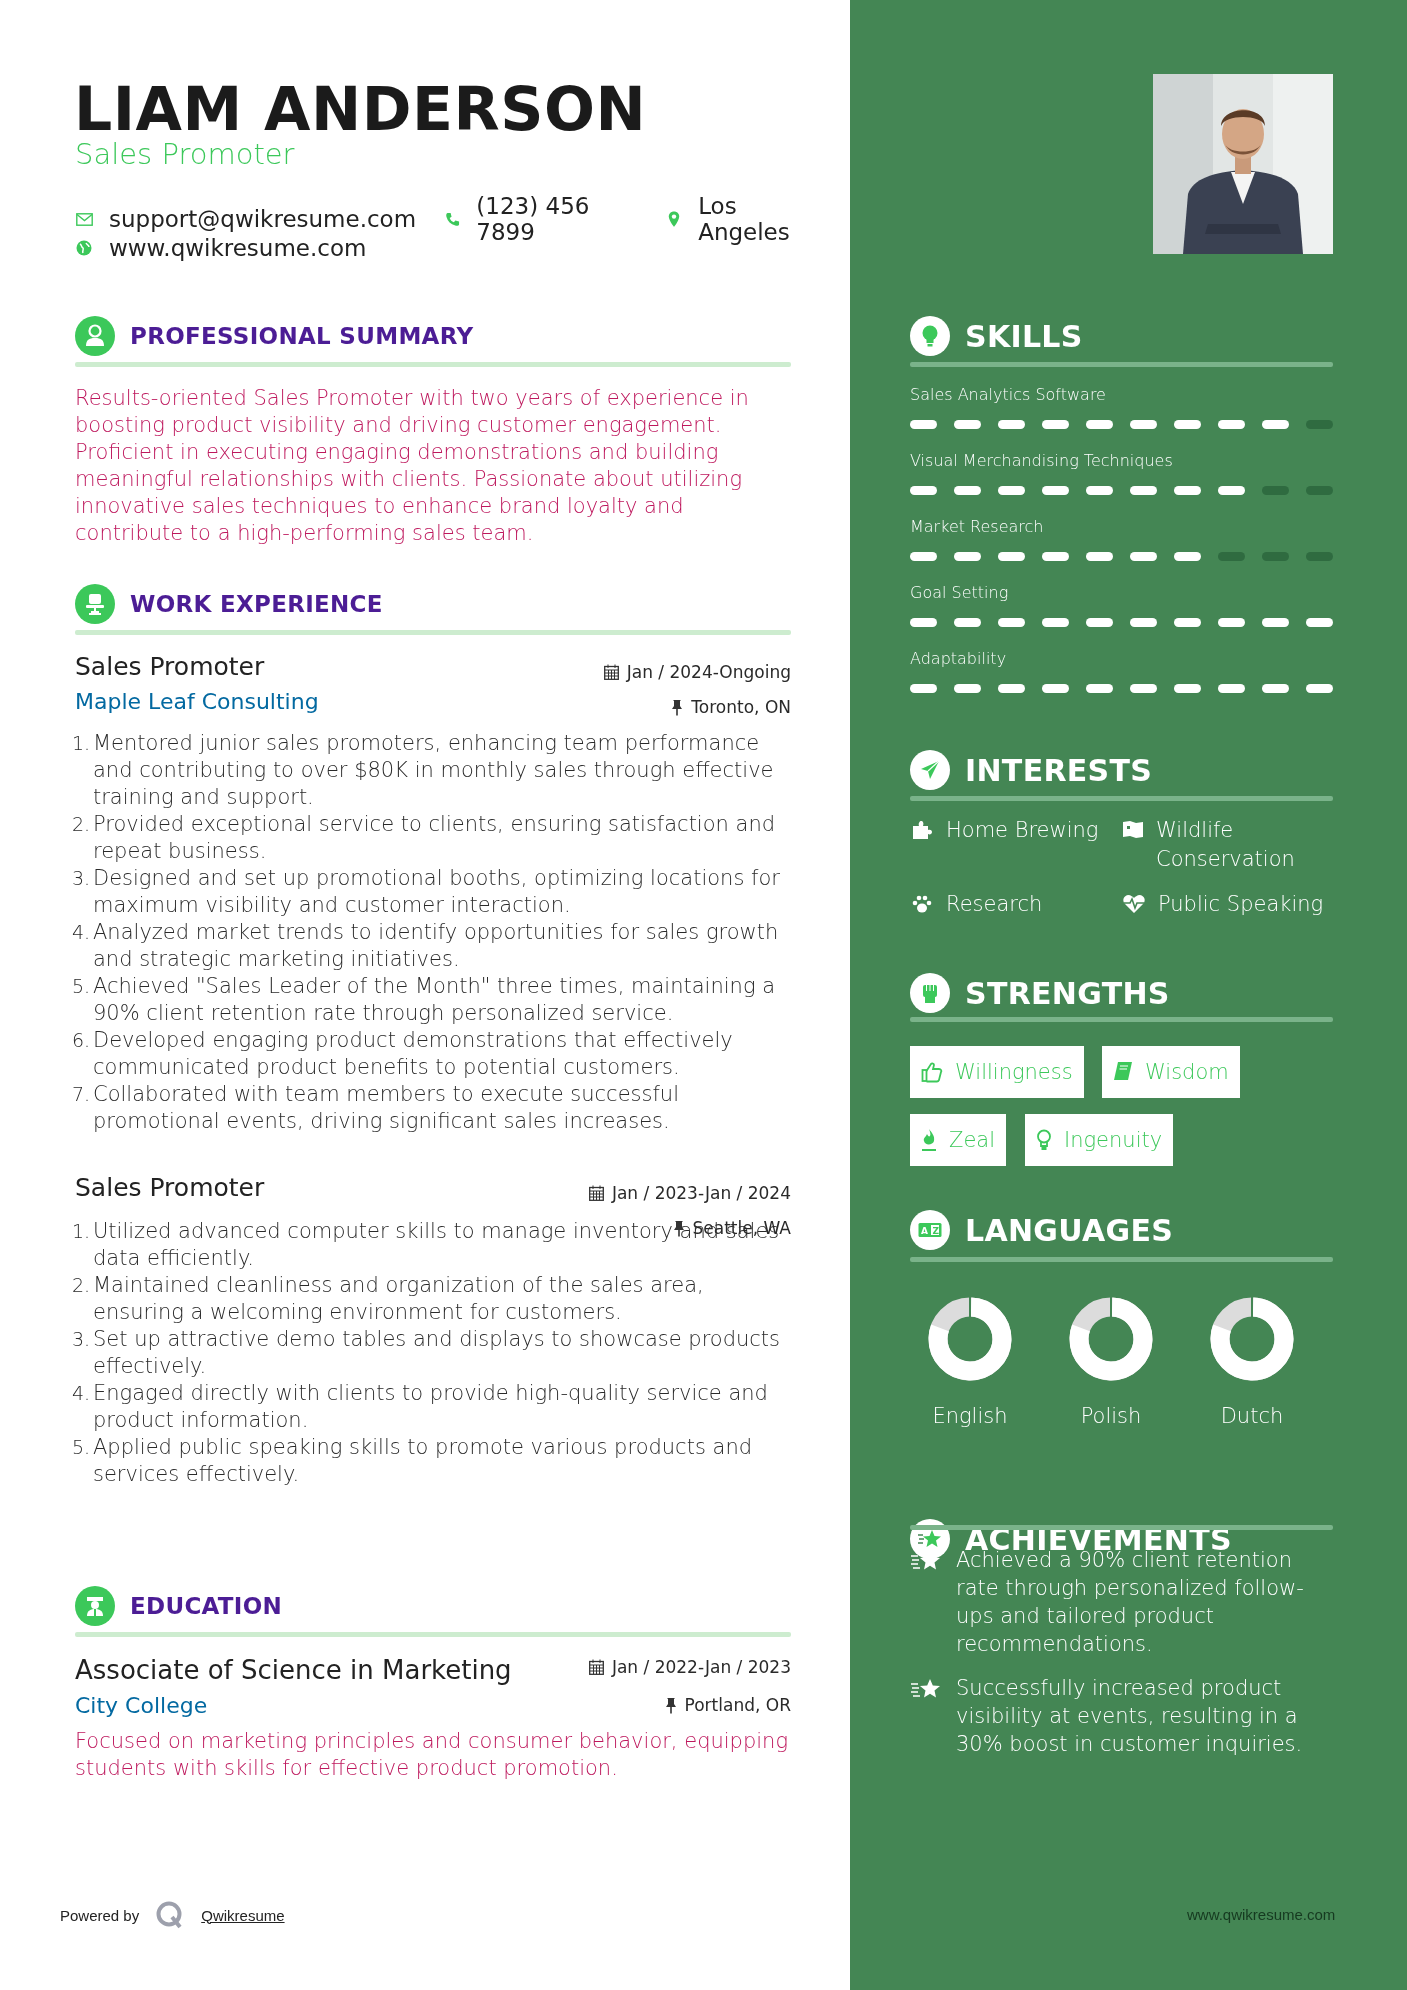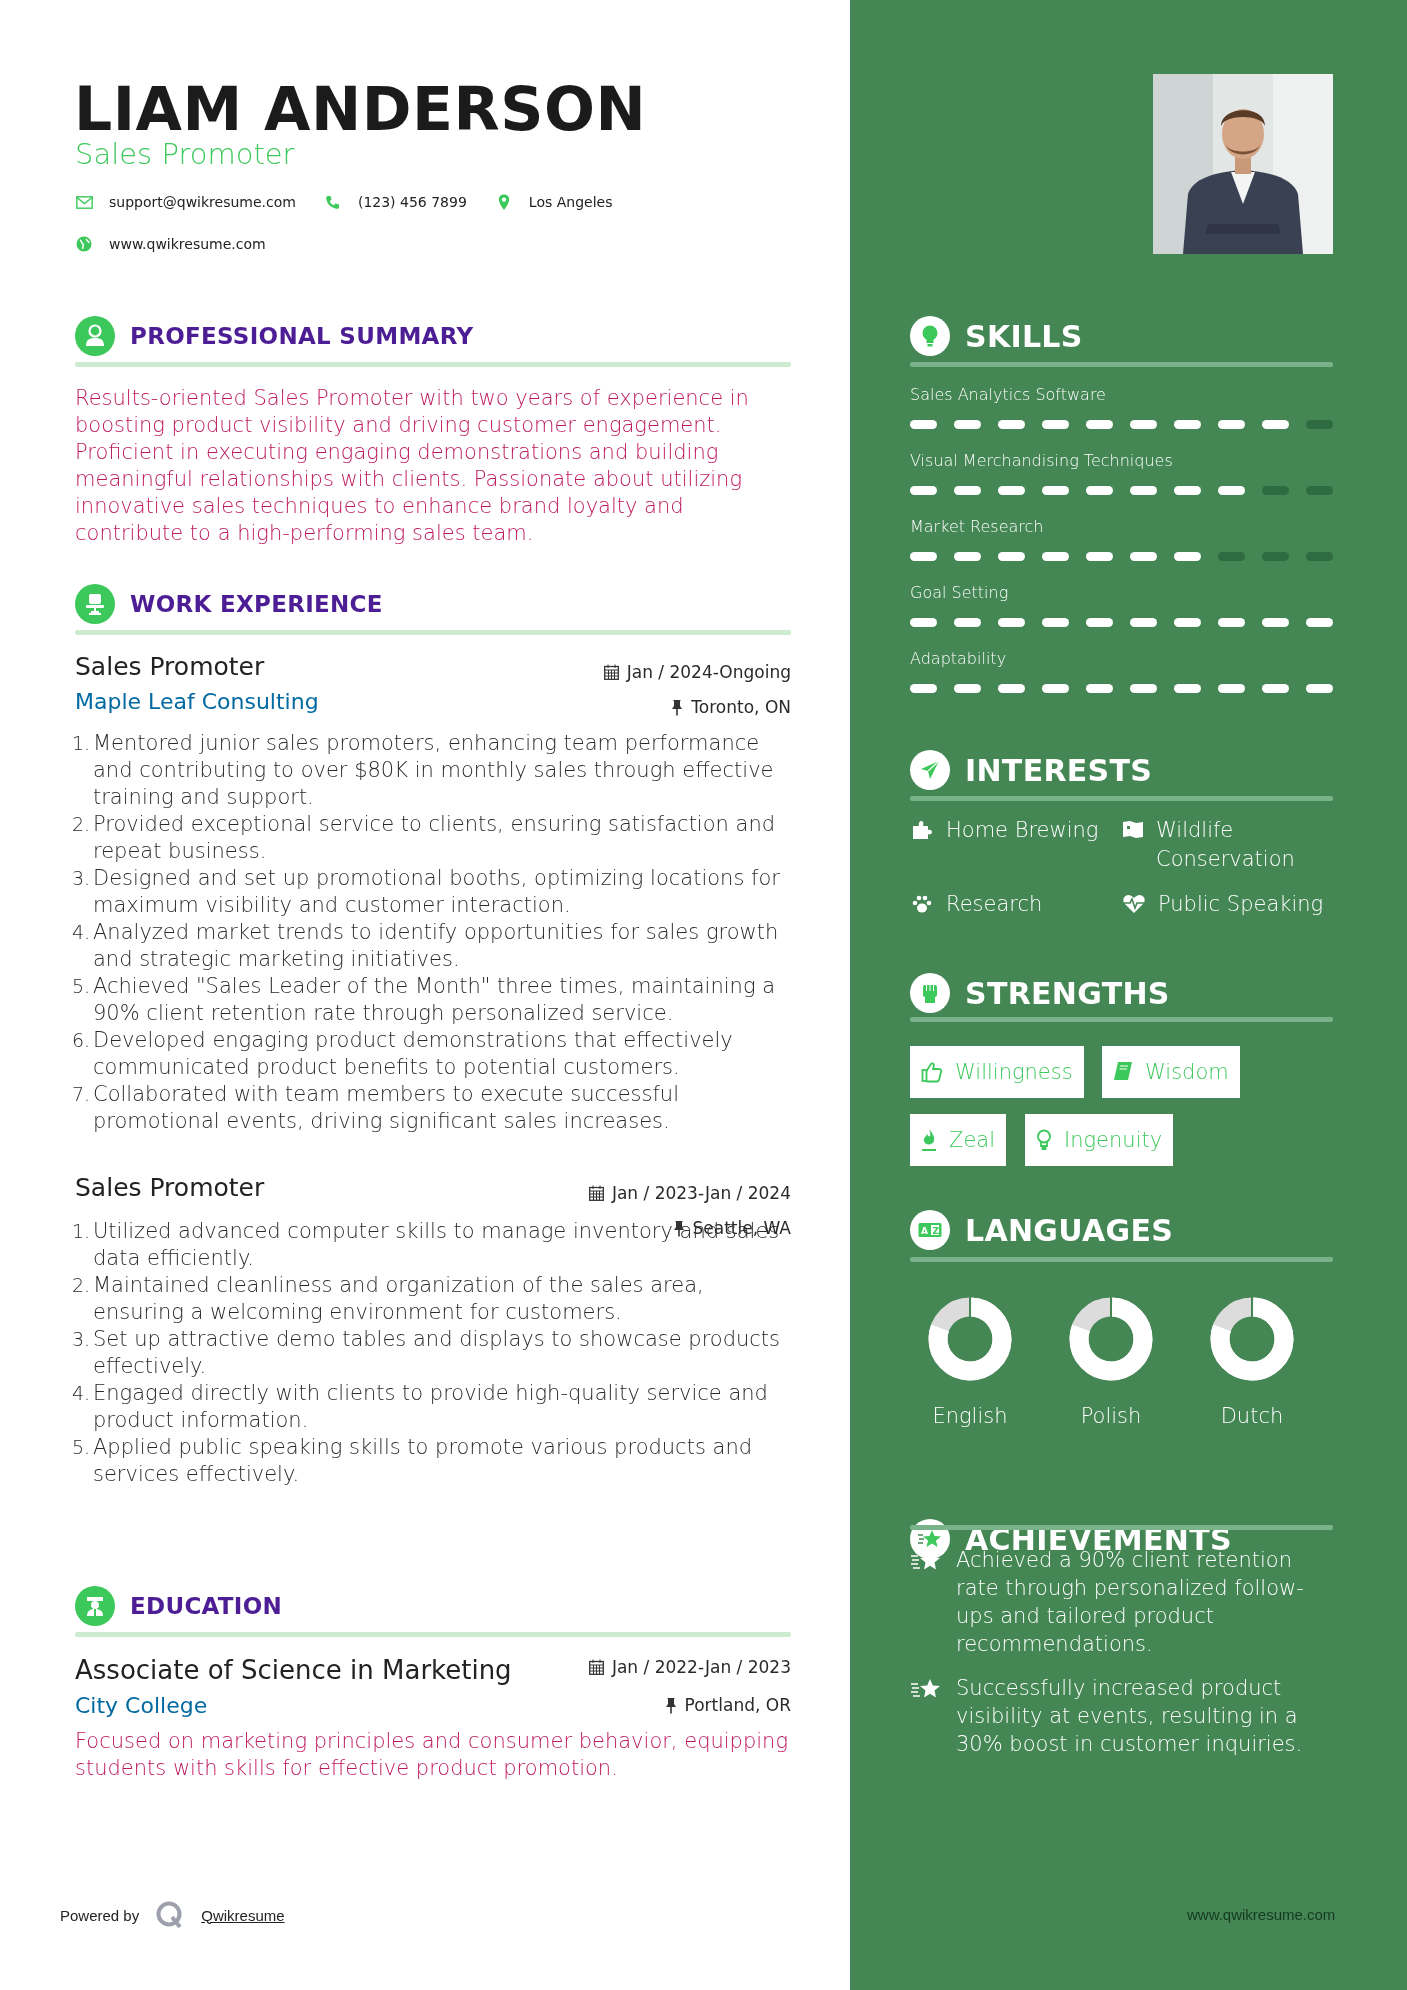--- a/index.html
+++ b/index.html
@@ -3,21 +3,21 @@
 <meta charset="utf-8">
 <style>
   * { box-sizing: border-box; margin: 0; padding: 0; }
   html, body { width: 1407px; height: 1990px; background: #ffffff; overflow: hidden; }
   body { position: relative; font-family: "Liberation Sans", sans-serif; color: #222; }
 
   
   .left { position: absolute; left: 0; top: 0; width: 850px; height: 1990px; background: #fff; }
   .name { position: absolute; left: 74px; top: 74px; font-size: 60px; font-weight: 700; letter-spacing: 0.5px; color: #1b1b1b; font-family: "DejaVu Sans", sans-serif; }
   .role { position: absolute; left: 75px; top: 137px; font-size: 29px; color: #3cc85a; font-family: "DejaVu Sans", sans-serif; font-weight: 300; }
-  .contact-row { position: absolute; left: 75px; font-size: 14px; color: #222; display: flex; align-items: center; font-family: "DejaVu Sans", sans-serif; }
+  .contact-row { position: absolute; left: 75px; font-size: 23px; color: #222; display: flex; align-items: center; font-family: "DejaVu Sans", sans-serif; }
   .contact-row .ci { display: inline-flex; align-items: center; margin-right: 28px; }
   .contact-row .ico { width: 18px; height: 18px; margin-right: 16px; display: inline-flex; align-items: center; justify-content: center; }
   .row1 { top: 193px; }
   .row2 { top: 235px; }
 
   .sec-head { position: absolute; left: 75px; width: 716px; display: flex; align-items: center; }
   .sec-icon { width: 40px; height: 40px; border-radius: 50%; background: #3cc85a; display: flex; align-items: center; justify-content: center; margin-right: 15px; }
   .sec-title { font-size: 23px; font-weight: 700; color: #4c1d95; font-family: "DejaVu Sans", sans-serif; letter-spacing: 0.3px; }
   .sec-rule { position: absolute; left: 75px; width: 716px; height: 5px; background: #cdeccf; border-radius: 2px; }
 

